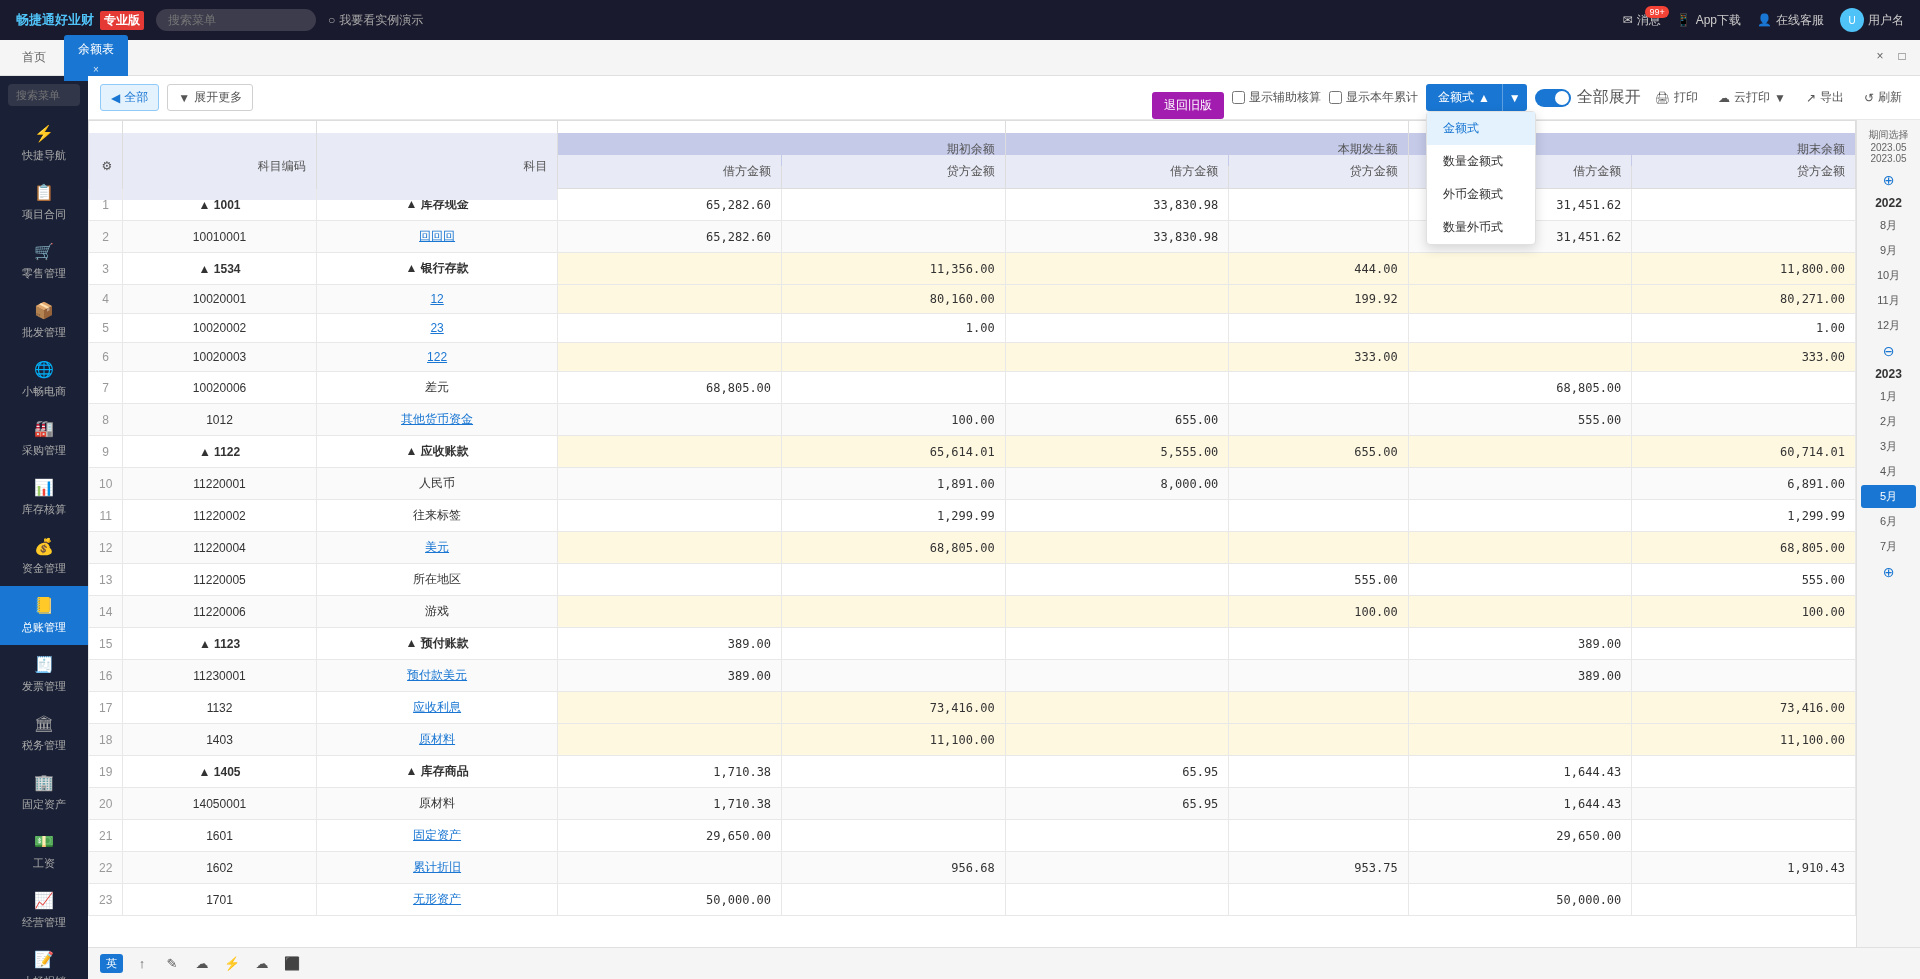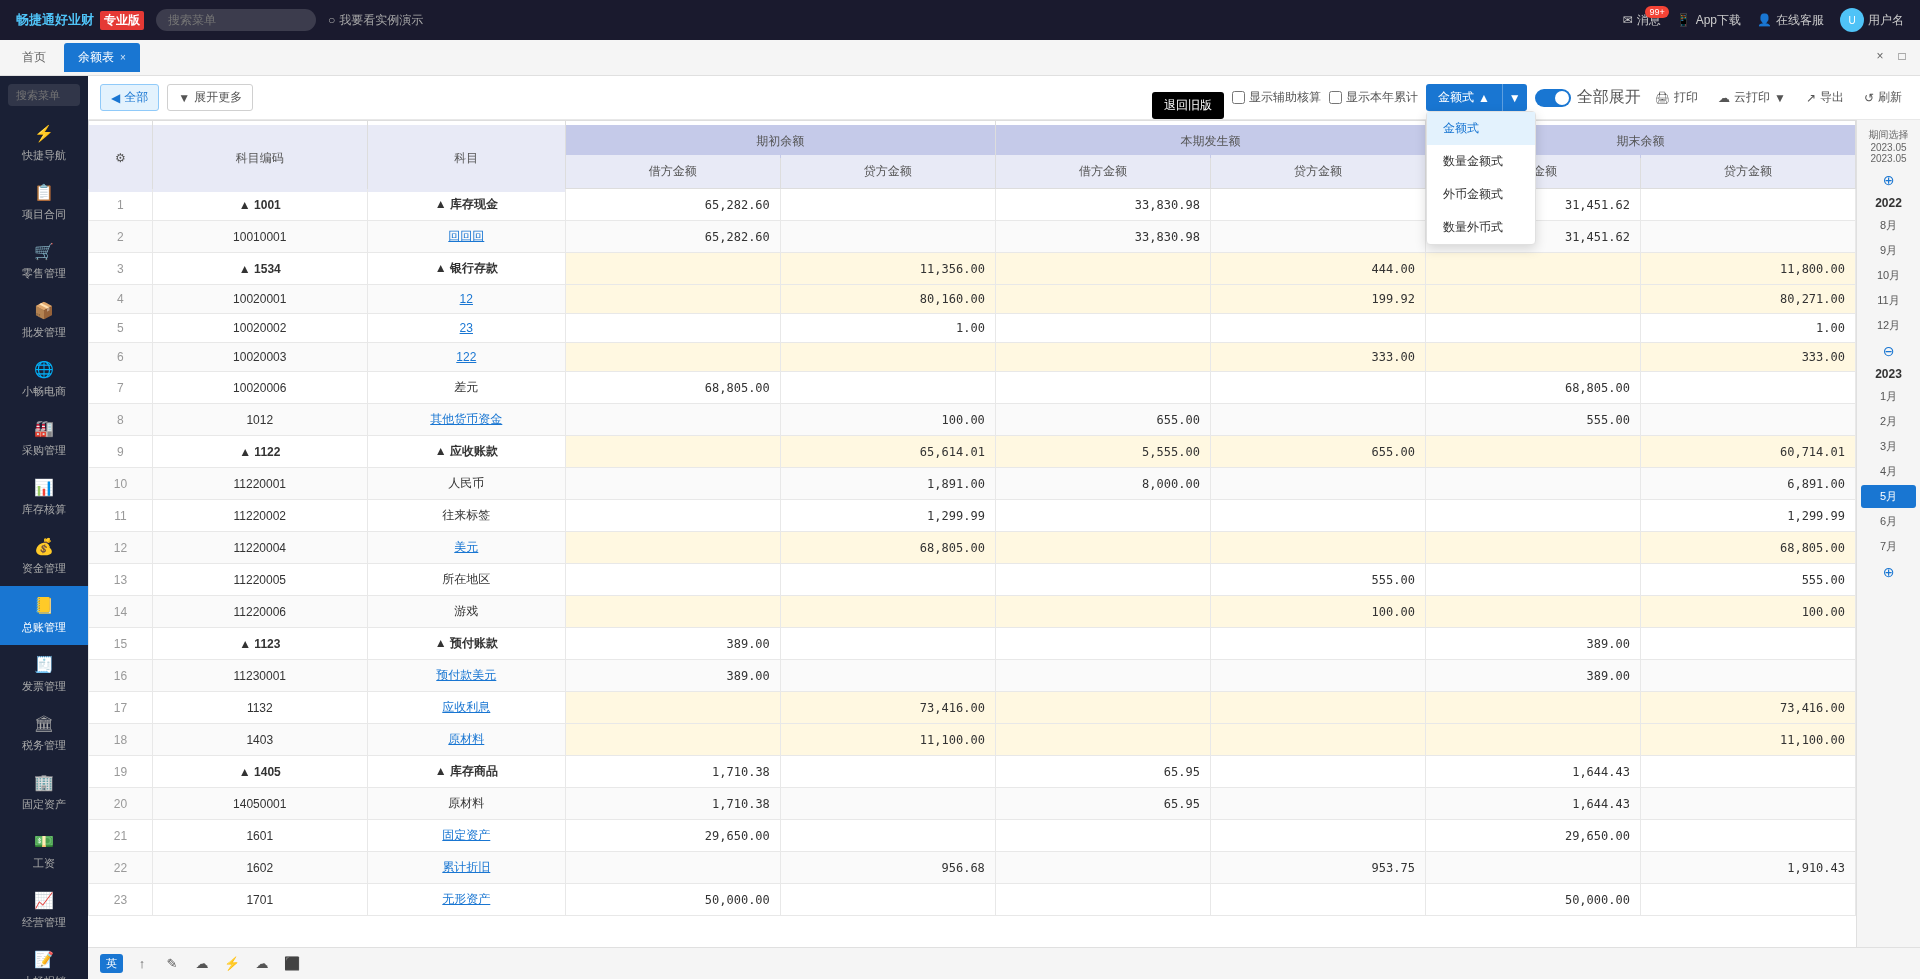--- a/index.html
+++ b/index.html
@@ -14,21 +14,21 @@
     .top-bar-demo { color: #aaa; font-size: 12px; display: flex; align-items: center; gap: 4px; }
     .top-bar-right { display: flex; align-items: center; gap: 16px; font-size: 12px; color: #ccc; }
     .top-bar-right .notif { position: relative; }
     .top-bar-right .badge { position: absolute; top: -6px; right: -8px; background: #f44336; color: #fff; font-size: 9px; border-radius: 8px; padding: 1px 4px; }
     .top-bar-right .item { display: flex; align-items: center; gap: 4px; cursor: pointer; }
     .top-bar-right .avatar { width: 24px; height: 24px; background: #4fc3f7; border-radius: 50%; display: flex; align-items: center; justify-content: center; font-size: 10px; color: #fff; }
 
     
     .tab-bar { height: 36px; background: #f5f5f5; border-bottom: 1px solid #e0e0e0; display: flex; align-items: center; padding: 0 8px; gap: 4px; }
     .tab-home { padding: 6px 14px; font-size: 12px; color: #666; cursor: pointer; border-radius: 3px 3px 0 0; }
-    .tab-active { background: #1976d2; color: #fff; padding: 6px 14px; border-radius: 3px 3px 0 0; font-size: 12px; display: flex; align-items: center; gap: 6px; cursor: pointer; }
+    .tab-active { background: #1976d2; color: #fff; padding: 6px 14px; border-radius: 3px 3px 0 0; font-size: 12px; display: flex; align-items: center; gap: 6px; cursor: pointer; flex-direction: column; }
     .tab-close { color: rgba(255,255,255,0.8); font-size: 10px; cursor: pointer; }
     .win-btn { width: 20px; height: 20px; display: flex; align-items: center; justify-content: center; cursor: pointer; color: #666; font-size: 12px; }
 
     
     .main-layout { display: flex; height: calc(979px - 76px); }
 
     
     .sidebar { width: 88px; background: #1a2035; color: #ccc; display: flex; flex-direction: column; align-items: center; padding: 8px 0; overflow-y: auto; flex-shrink: 0; }
     .sidebar-search { width: 72px; background: rgba(255,255,255,0.1); border: none; border-radius: 4px; color: #fff; padding: 5px 8px; font-size: 11px; margin-bottom: 8px; }
     .sidebar-item { width: 100%; padding: 10px 4px; text-align: center; cursor: pointer; font-size: 11px; color: #aaa; display: flex; flex-direction: column; align-items: center; gap: 3px; }
@@ -54,21 +54,21 @@
     .toolbar-action { border: none; background: none; color: #555; font-size: 12px; cursor: pointer; display: flex; align-items: center; gap: 4px; padding: 4px 6px; }
 
     
     .dropdown-menu { position: absolute; top: 100%; left: 0; background: #fff; border: 1px solid #e0e0e0; border-radius: 4px; box-shadow: 0 4px 12px rgba(0,0,0,0.15); z-index: 100; min-width: 100px; }
     .dropdown-item { padding: 8px 16px; font-size: 12px; color: #333; cursor: pointer; }
     .dropdown-item:hover, .dropdown-item.selected { background: #e3f2fd; color: #1976d2; }
 
     
     .table-container { flex: 1; overflow: auto; position: relative; }
     table { width: 100%; border-collapse: collapse; font-size: 12px; }
-    thead th { background: #e8eaf6; color: #555; font-weight: 500; padding: 8px 26px; text-align: center; border: 1px solid #ddd; position: sticky; top: 4px; z-index: 10; white-space: nowrap; }
+    thead th { background: #e8eaf6; color: #555; font-weight: 500; padding: 8px 10px; text-align: right; border: 1px solid #ddd; position: sticky; top: 12px; z-index: 10; white-space: nowrap; }
     thead th.section-header { background: #c5cae9; }
     tbody td { padding: 7px 10px; border: 1px solid #e8e8e8; text-align: center; white-space: nowrap; }
     tbody tr:nth-child(even) { background: #fafafa; }
     .row-num { color: #999; text-align: center; width: 30px; }
     .account-code { font-weight: 500; }
     .account-name a { color: #1976d2; text-decoration: underline; cursor: pointer; }
     .account-name { color: #333; }
     .amount { text-align: right; font-family: monospace; }
     .amount-highlight { text-align: right; font-family: monospace; background: #fff8e1 !important; }
 
@@ -206,21 +206,21 @@
     <div class="toolbar">
       <div class="toolbar-all">
         <span>◀</span>
         <span>全部</span>
       </div>
       <div class="toolbar-btn">
         <span>▼</span>
         <span>展开更多</span>
       </div>
       <div class="toolbar-spacer"></div>
-      <button class="toolbar-main-btn" style="background:#000000;margin-top:15px;">
+      <button class="toolbar-main-btn" style="background:#a21caf;margin-top:15px;">
         <span>退回旧版</span>
       </button>
       <label class="toolbar-checkbox">
         <input type="checkbox" style="">
         <span>显示辅助核算</span>
       </label>
       <label class="toolbar-checkbox">
         <input type="checkbox" style="">
         <span>显示本年累计</span>
       </label>

